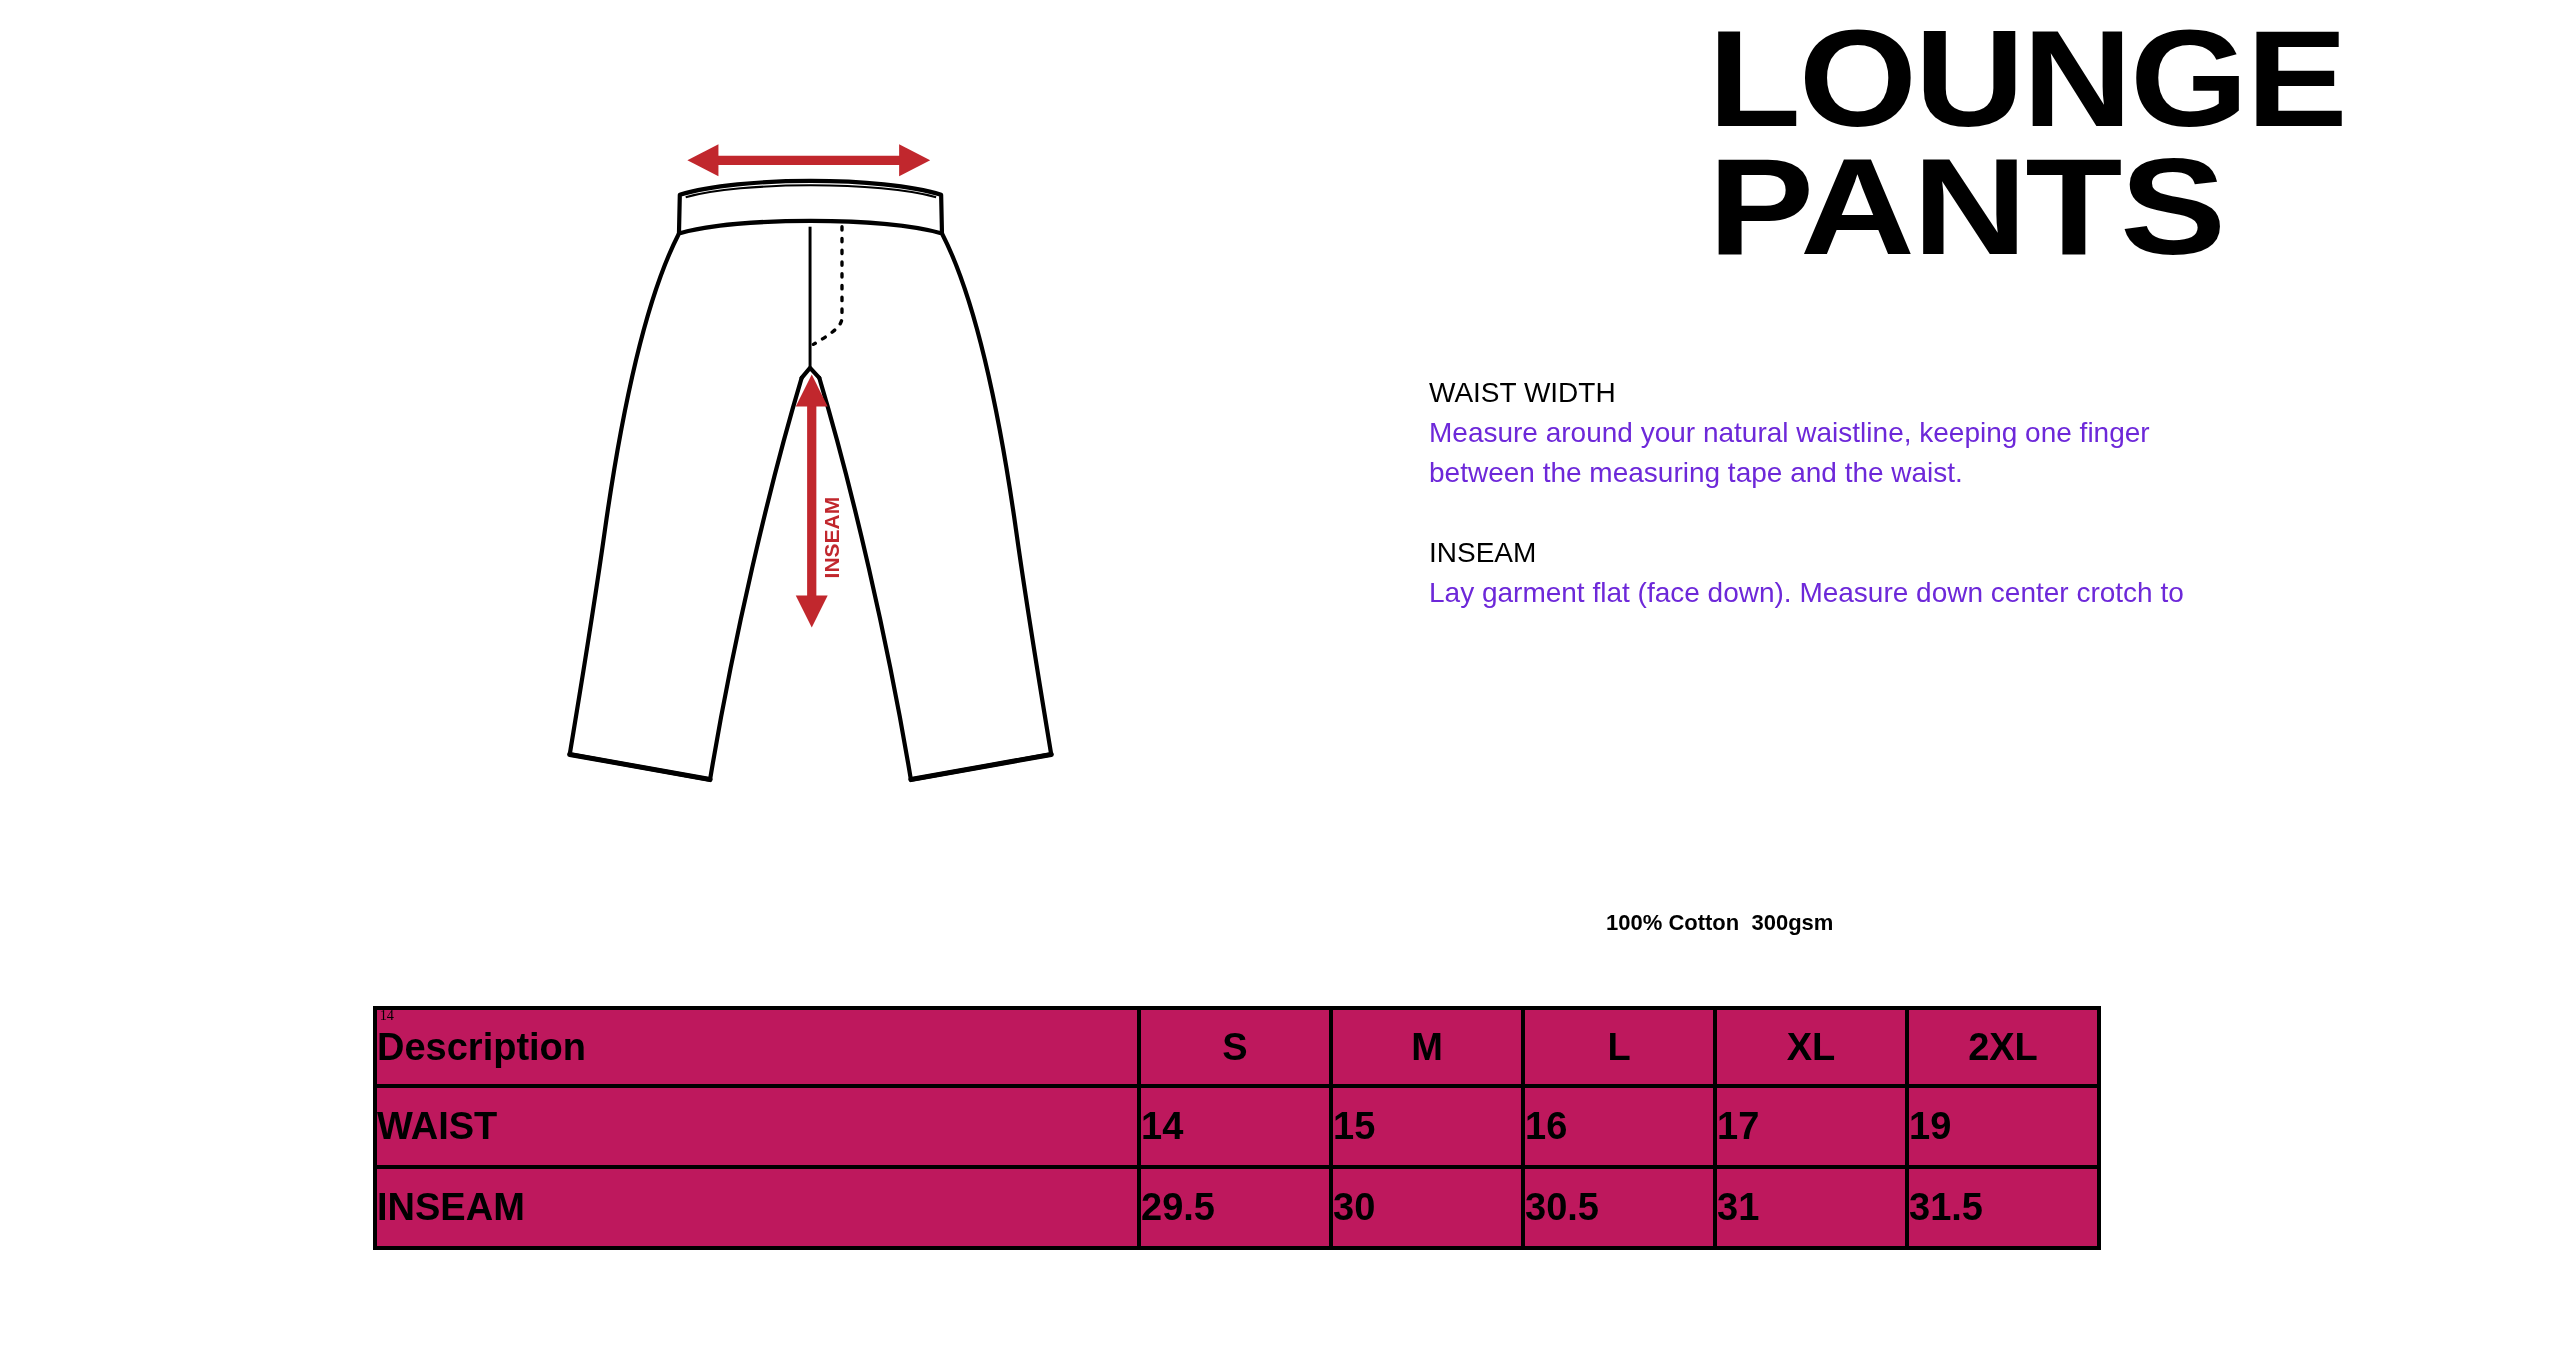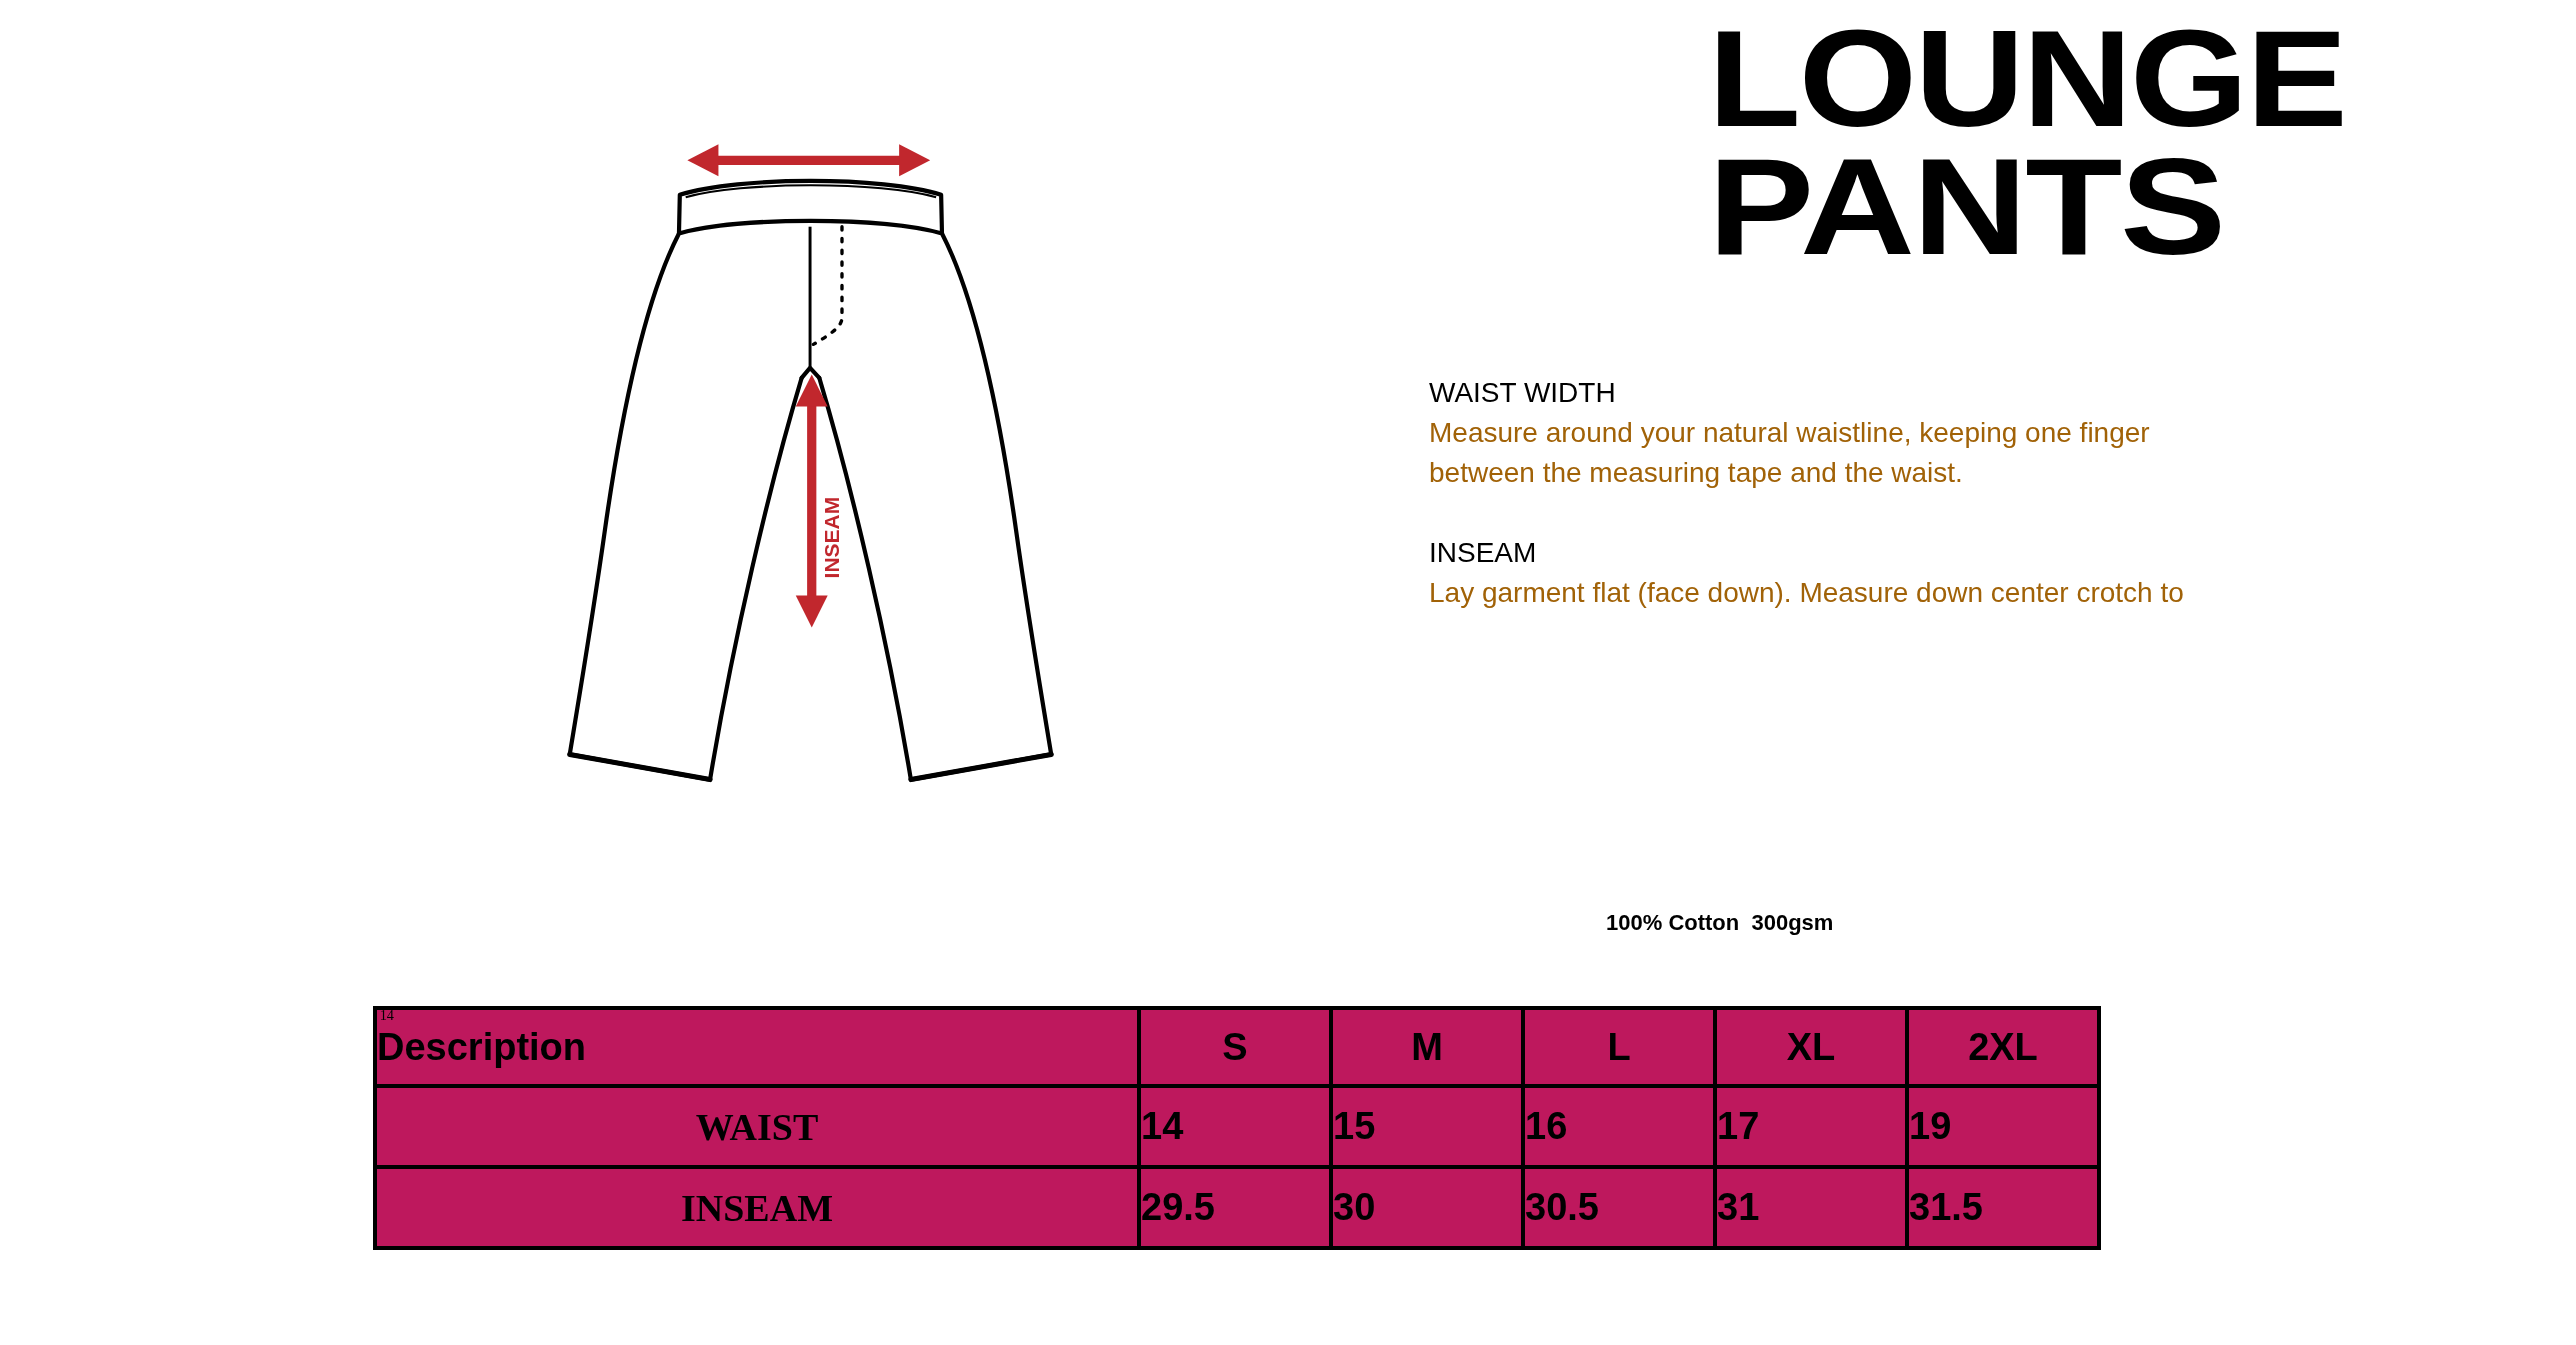--- a/index.html
+++ b/index.html
@@ -58,21 +58,21 @@
     font-size: 28px;
     line-height: 40px;
     font-weight: normal;
     color: #000000;
     white-space: nowrap;
   }
   .instr-body {
     font-size: 28px;
     line-height: 40px;
     font-weight: normal;
-    color: #a16207;
+    color: #6d28d9;
   }
   .instr-gap { height: 40px; }
 
   
   #material-note {
     position: absolute;
     left: 1606px;
     top: 910px;
     font-size: 22px;
     font-weight: bold;
@@ -117,22 +117,21 @@
   tr.data-row td { height: 77px; }
 
   .cell-desc {
     font-size: 38px;
     padding-left: 23.5px;
     text-align: left;
   }
   .cell-rowlabel {
     font-size: 38px;
     padding-left: 18.5px;
-    text-align: center;
-    font-family: Liberation Serif, serif;
+    text-align: left;
   }
   .cell-sizehead {
     font-size: 38px;
     text-align: center;
   }
   .cell-value {
     font-size: 38px;
     padding-left: 17px;
     text-align: left;
   }

